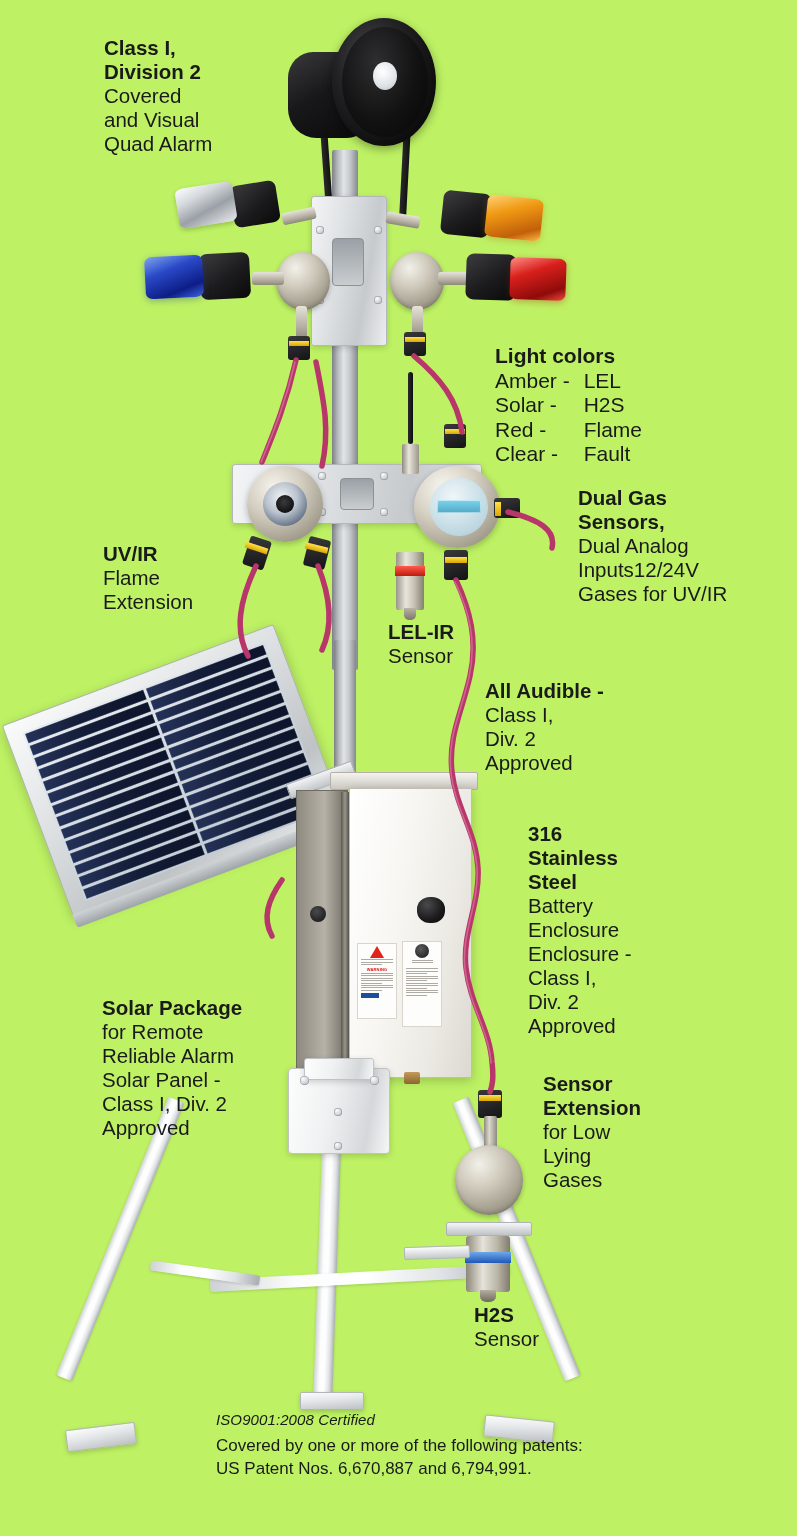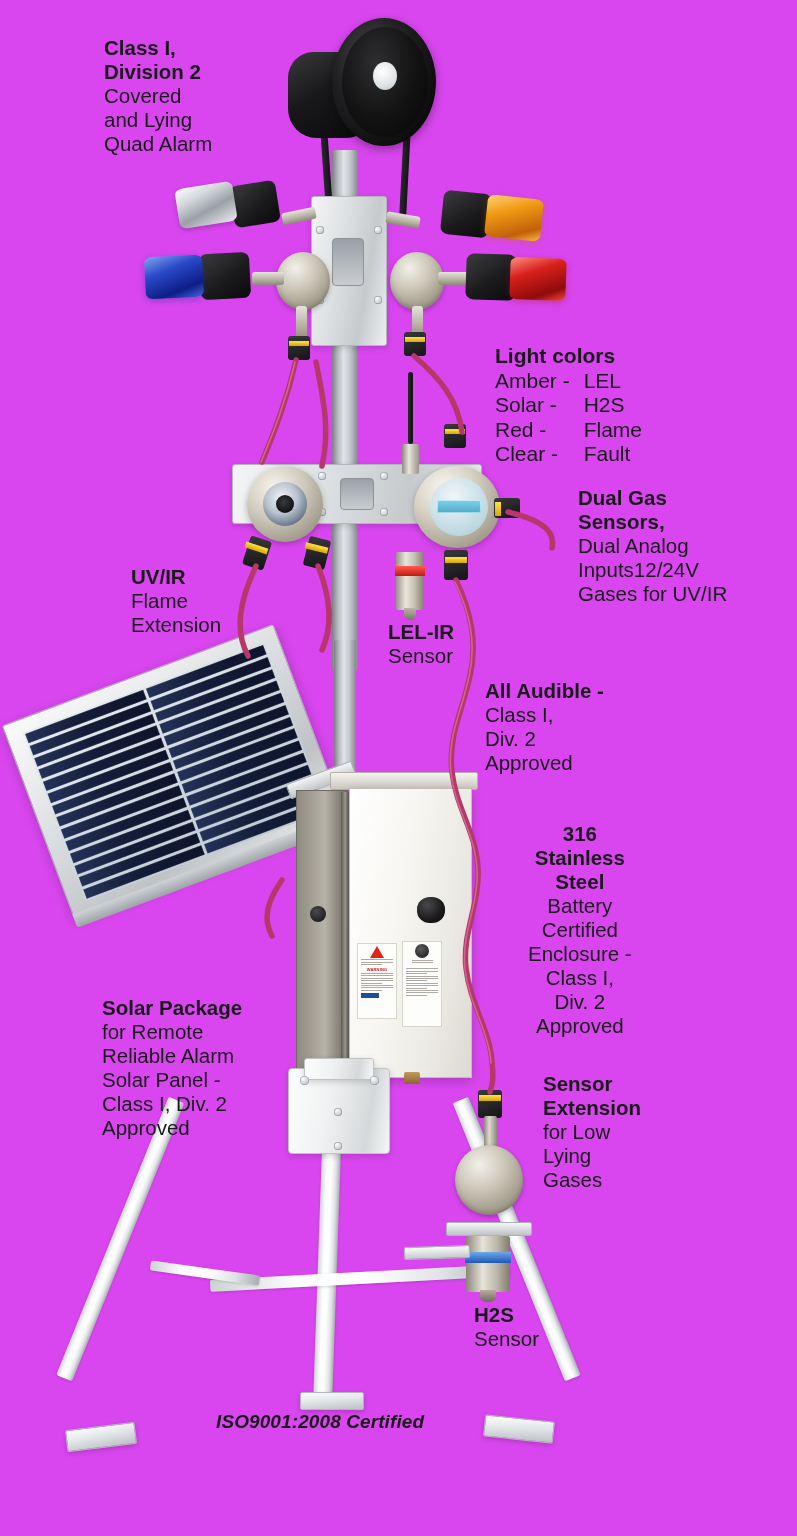--- a/index.html
+++ b/index.html
@@ -2,36 +2,36 @@
 <html><head>
 <meta charset="utf-8">
 <style>
   * { box-sizing: border-box; margin: 0; padding: 0; }
   html, body {
     width: 797px; height: 1536px;
     background: #ffffff;
     font-family: "Liberation Sans", sans-serif;
     overflow: hidden;
   }
-  #stage { position: relative; width: 797px; height: 1536px; background: #d946ef; }
+  #stage { position: relative; width: 797px; height: 1536px; background: #bef264; }
 
   
   .callout { position: absolute; color: #1a1a1a; line-height: 1.17; z-index: 40; }
   .callout .hd { font-weight: bold; }
   .callout .bd { font-weight: normal; }
   .c-20 { font-size: 20.5px; }
   .c-21 { font-size: 21px; }
 
   
   .lc-grid { display: grid; grid-template-columns: auto auto; column-gap: 14px; row-gap: 0; }
   .lc-grid div { font-size: 21px; line-height: 1.17; white-space: nowrap; }
 
   
   .footer { position: absolute; z-index: 45; color: #1a1a1a; }
-  .footer .iso { font-weight: bold; font-style: italic; font-size: 19px; letter-spacing: .1px; }
+  .footer .iso { font-weight: normal; font-style: italic; font-size: 15px; letter-spacing: .1px; }
   .footer .pat { font-size: 17px; line-height: 1.33; margin-top: 7px; }
 
   
   #photo { position: absolute; left: 0; top: 0; width: 797px; height: 1536px; z-index: 10; }
   .p { position: absolute; }
 
   
   .mast {
     background: linear-gradient(90deg,#7c7f84 0%,#b6babe 22%,#e2e5e7 45%,#c3c7cb 70%,#84888d 100%);
     border-radius: 2px;
@@ -414,21 +414,21 @@
   <svg class="ov" viewBox="0 0 797 1536" style="z-index:30;">
     <g fill="none" stroke="#c96f95" stroke-width="2.4">
       <path d="M566,392 C548,400 530,420 506,440" opacity="0"></path>
     </g>
   </svg>
 
   <div class="callout c-20" style="left:104px;top:36px;">
     <div class="hd">Class I,</div>
     <div class="hd">Division 2</div>
     <div class="bd">Covered</div>
-    <div class="bd">and Lying</div>
+    <div class="bd">and Visual</div>
     <div class="bd">Quad Alarm</div>
   </div>
 
   <div class="callout" style="left:495px;top:344px;">
     <div class="hd c-21">Light colors</div>
     <div class="lc-grid">
       <div>Amber -</div>
       <div>LEL</div>
       <div>Solar -</div>
       <div>H2S</div>
@@ -440,44 +440,44 @@
   </div>
 
   <div class="callout c-20" style="left:578px;top:486px;">
     <div class="hd">Dual Gas</div>
     <div class="hd">Sensors,</div>
     <div class="bd">Dual Analog</div>
     <div class="bd">Inputs12/24V</div>
     <div class="bd">Gases for UV/IR</div>
   </div>
 
-  <div class="callout c-20" style="left:103px;top:565px;margin-left:28px;">
+  <div class="callout c-20" style="left:103px;top:542px;">
     <div class="hd">UV/IR</div>
     <div class="bd">Flame</div>
     <div class="bd">Extension</div>
   </div>
 
   <div class="callout c-20" style="left:388px;top:620px;">
     <div class="hd">LEL-IR</div>
     <div class="bd">Sensor</div>
   </div>
 
   <div class="callout c-20" style="left:485px;top:679px;">
     <div class="hd">All Audible -</div>
     <div class="bd">Class I,</div>
     <div class="bd">Div. 2</div>
     <div class="bd">Approved</div>
   </div>
 
-  <div class="callout c-20" style="left:528px;top:822px;text-align:center;">
+  <div class="callout c-20" style="left:528px;top:822px;">
     <div class="hd">316</div>
     <div class="hd">Stainless</div>
     <div class="hd">Steel</div>
     <div class="bd">Battery</div>
-    <div class="bd">Certified</div>
+    <div class="bd">Enclosure</div>
     <div class="bd">Enclosure -</div>
     <div class="bd">Class I,</div>
     <div class="bd">Div. 2</div>
     <div class="bd">Approved</div>
   </div>
 
   <div class="callout c-20" style="left:102px;top:996px;">
     <div class="hd">Solar Package</div>
     <div class="bd">for Remote</div>
     <div class="bd">Reliable Alarm</div>
@@ -495,15 +495,19 @@
   </div>
 
 
   <div class="callout c-20" style="left:474px;top:1303px;">
     <div class="hd">H2S</div>
     <div class="bd">Sensor</div>
   </div>
 
   <div class="footer" style="left:216px;top:1411px;">
     <div class="iso">ISO9001:2008 Certified</div>
+    <div class="pat">
+      <div>Covered by one or more of the following patents:</div>
+      <div>US Patent Nos. 6,670,887 and 6,794,991.</div>
+    </div>
   </div>
 
 </div>
 
 </body></html>

